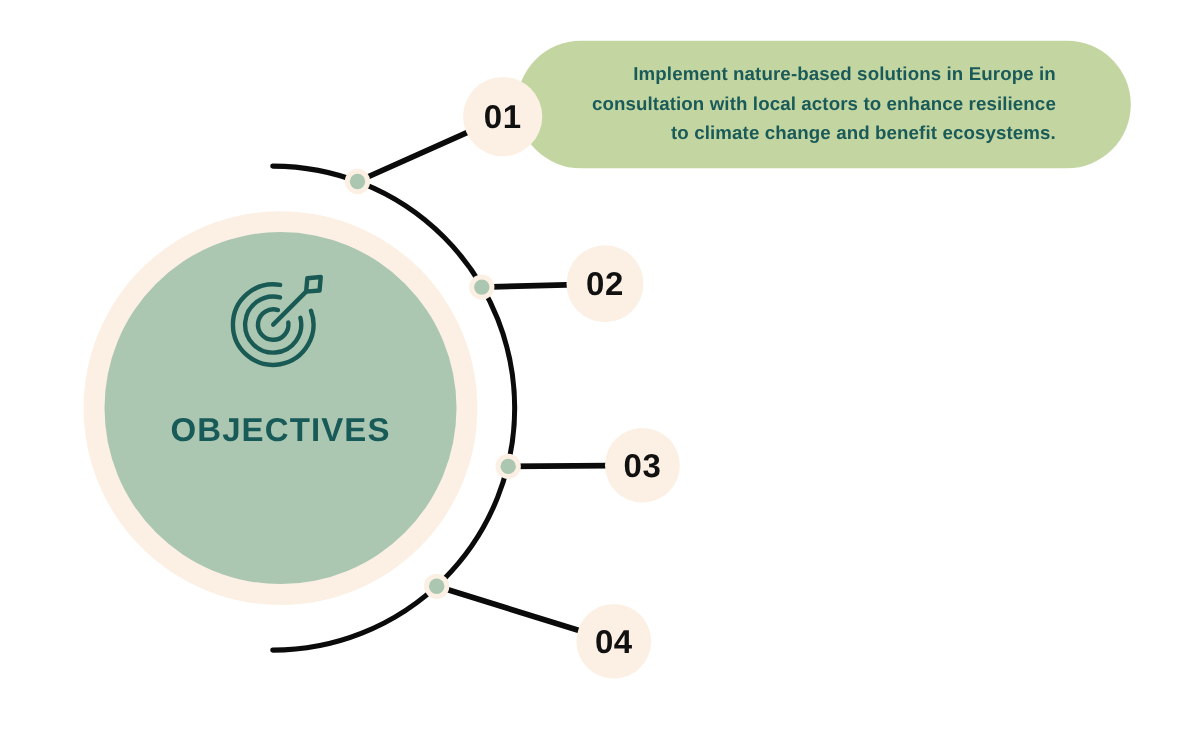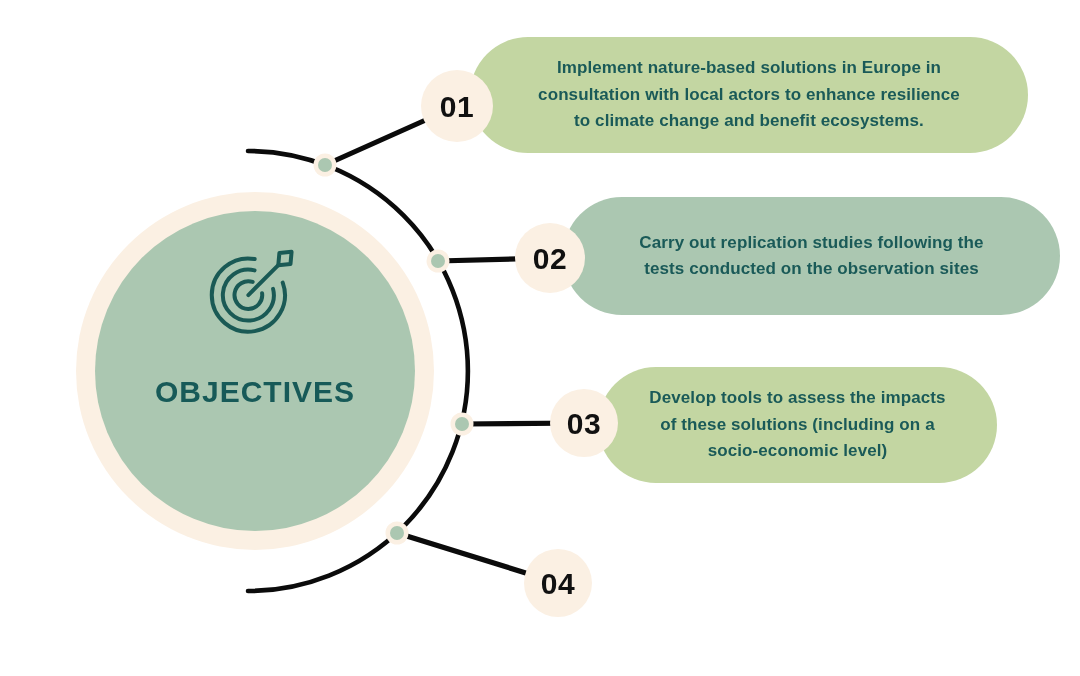--- a/index.html
+++ b/index.html
@@ -14,21 +14,21 @@
     height: 676px;
     background: #ffffff;
     overflow: hidden;
   }
   
   .pill {
     position: absolute;
     display: flex;
     align-items: center;
     justify-content: center;
-    text-align: center;
+    text-align: right;
   }
   .pill-light { background: #c3d6a2; }
   .pill-sage  { background: #abc7b1; }
   .pill-text {
     color: #1a5a58;
     font-weight: 700;
     font-size: 17px;
     line-height: 1.55;
     white-space: pre-line;
     letter-spacing: 0.1px;
@@ -86,29 +86,20 @@
 </head>
 <body>
 
 <div class="canvas">
 
   <div class="pill pill-light" id="pill-1">
     <div class="pill-text">Implement nature-based solutions in Europe in
 consultation with local actors to enhance resilience
 to climate change and benefit ecosystems.</div>
   </div>
-  <div class="pill pill-sage" id="pill-2">
-    <div class="pill-text">Carry out replication studies following the
-tests conducted on the observation sites</div>
-  </div>
-  <div class="pill pill-light" id="pill-3">
-    <div class="pill-text">Develop tools to assess the impacts
-of these solutions (including on a
-socio-economic level)</div>
-  </div>
 
   <div class="outer-circle">
     <div class="inner-circle">
       <svg class="target-icon" width="112" height="102" viewBox="0 0 100 92" fill="none">
         <g stroke="#1a5a55" stroke-width="3.6" stroke-linecap="round" stroke-linejoin="round" fill="none">
           <path d="M 75 44.7 A 33 33 0 1 1 49.7 23.5"></path>
           <path d="M 66.3 50.4 A 23 23 0 1 1 49.6 33.7"></path>
           <path d="M 56.4 54.3 A 12.5 12.5 0 1 1 47.9 44.1"></path>
           <path d="M 44 56 L 71 29"></path>
           <path d="M 71 29 L 72 18 L 83 17 L 82 28 Z"></path>

